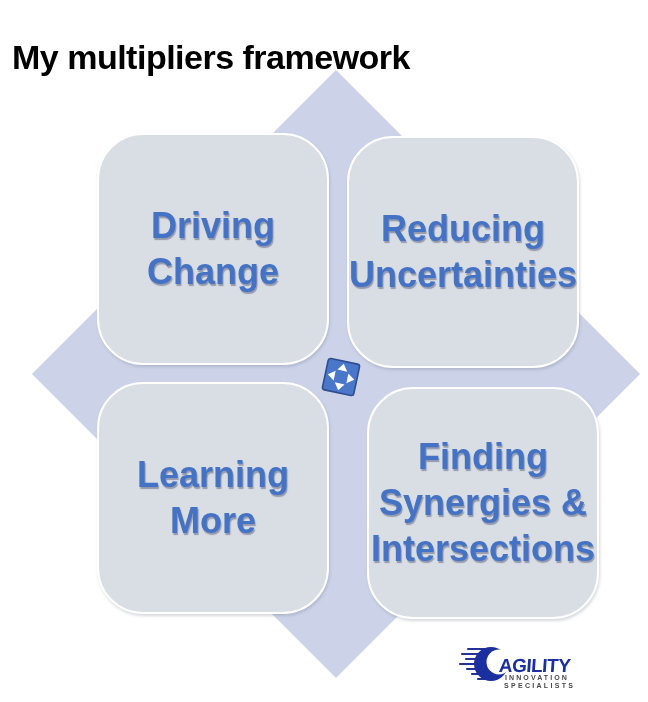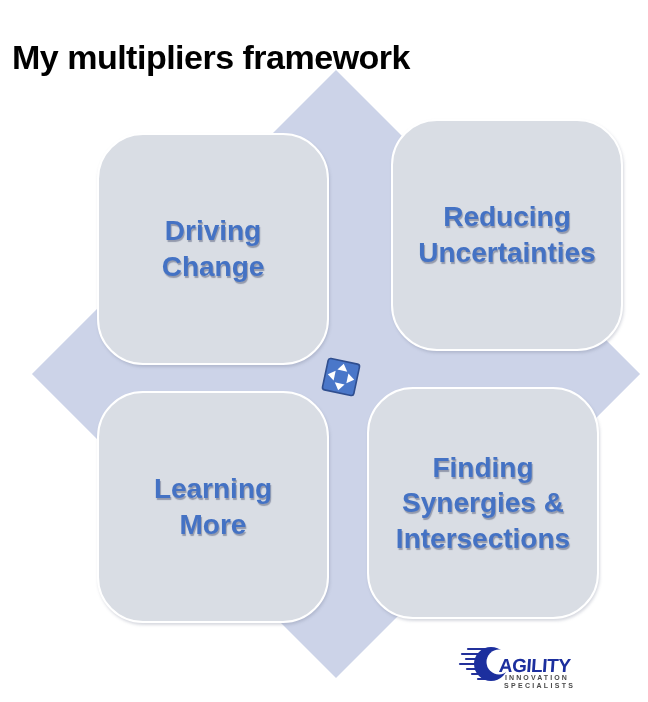--- a/index.html
+++ b/index.html
@@ -40,27 +40,27 @@
     background: var(--card-fill, #d9dde4);
     border: 2.5px solid #ffffff;
     border-radius: 46px;
     box-shadow: 1px 2px 3px rgba(110,120,145,0.28);
     display: flex;
     align-items: center;
     justify-content: center;
     z-index: 2;
   }
   .q-tl { left: 97px;  top: 133px; }
-  .q-tr { left: 347px; top: 119px; margin-left: 44px; }
-  .q-bl { left: 97px;  top: 391px; }
+  .q-tr { left: 347px; top: 136px; }
+  .q-bl { left: 97px;  top: 382px; }
   .q-br { left: 347px; top: 387px; margin-left: 20px; }
   .q-label {
     white-space: pre-line;
     text-align: center;
-    font-size: 28px;
+    font-size: 36px;
     font-weight: bold;
     line-height: 1.27;
     color: var(--accent-blue, #4472c4);
     text-shadow: 1px 2px 1px rgba(62,72,104,0.45);
   }
   .center-icon {
     position: absolute;
     left: 320px; top: 356px;
     width: 42px; height: 42px;
     z-index: 4;

